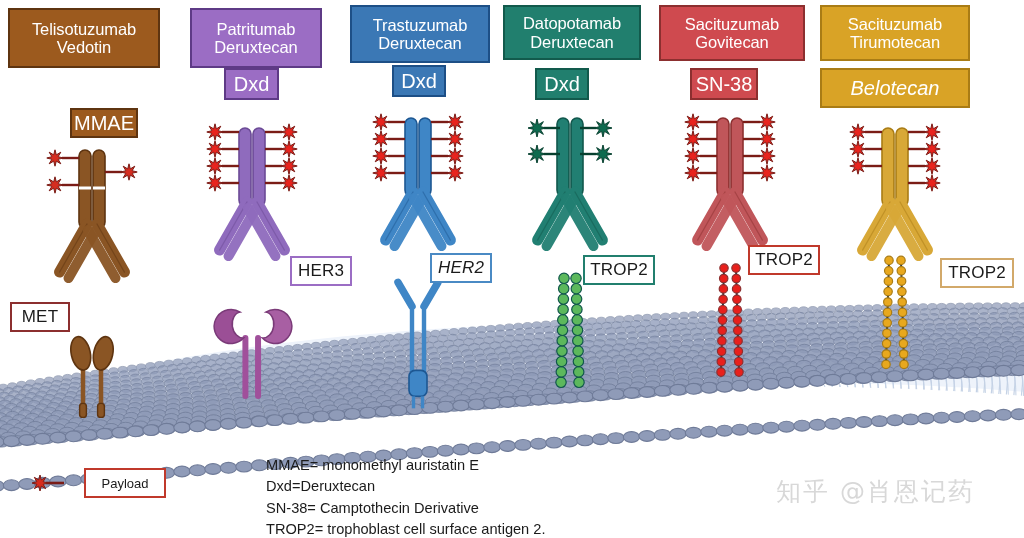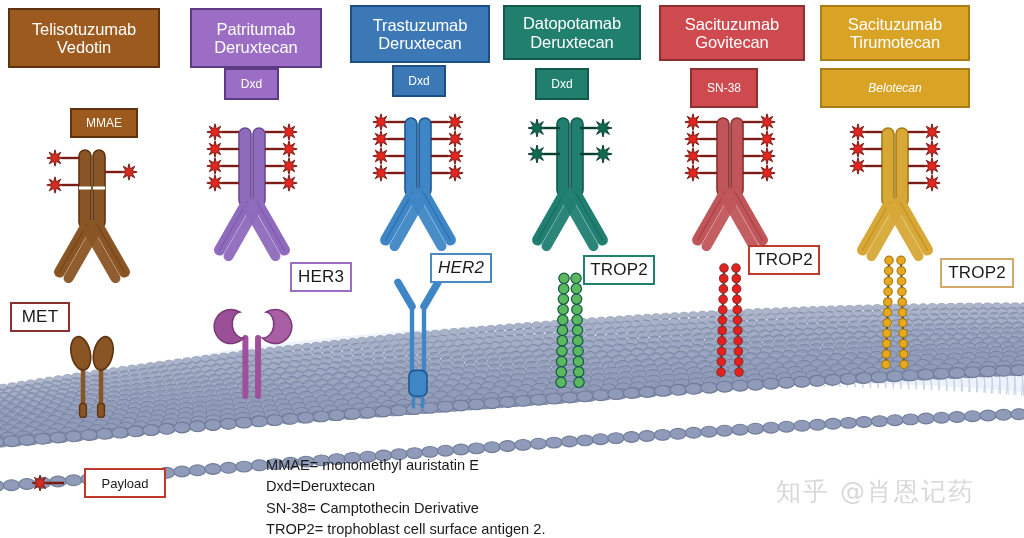--- a/index.html
+++ b/index.html
@@ -24,21 +24,21 @@
     color:#ffffff;
     font-size:16.5px;
     letter-spacing:-0.1px;
     white-space:pre-line;
   }
   .chip{
     box-sizing:border-box;
     border:2px solid;
     display:flex;align-items:center;justify-content:center;
     color:#ffffff;
-    font-size:12px;
+    font-size:20px;
   }
   .recbox{
     box-sizing:border-box;
     background:#ffffff;
     border:2px solid;
     display:flex;align-items:center;justify-content:center;
     color:#1b1b1b;
     font-size:17px;
     letter-spacing:0.2px;
   }
@@ -2047,27 +2047,27 @@
 Tirumotecan</div>
 
   <div class="chip" style="left:70px;top:98px;width:68px;height:30px;background:#9c5a1e;border-color:#5e3410;margin-top:10px;">MMAE</div>
 
   <div class="chip" style="left:224px;top:68px;width:55px;height:32px;background:#9b6dc4;border-color:#5e3a86;">Dxd</div>
 
   <div class="chip" style="left:392px;top:65px;width:54px;height:32px;background:#3b78b5;border-color:#1d4f86;">Dxd</div>
 
   <div class="chip" style="left:535px;top:68px;width:54px;height:32px;background:#217f6e;border-color:#125a4c;">Dxd</div>
 
-  <div class="chip" style="left:690px;top:68px;width:68px;height:40px;background:#cf4a4f;border-color:#8c2f2f;">SN-38</div>
+  <div class="chip" style="left:690px;top:68px;width:68px;height:32px;background:#cf4a4f;border-color:#8c2f2f;">SN-38</div>
 
   <div class="chip" style="left:820px;top:68px;width:150px;height:40px;background:#d9a326;border-color:#a97c15;font-style:italic;">Belotecan</div>
 
   <div class="recbox" style="left:10px;top:302px;width:60px;height:30px;border-color:#8c2f2f;">MET</div>
 
-  <div class="recbox" style="left:290px;top:262px;width:62px;height:30px;border-color:#9b6dc4;">HER3</div>
+  <div class="recbox" style="left:290px;top:256px;width:62px;height:30px;border-color:#9b6dc4;">HER3</div>
 
   <div class="recbox" style="left:430px;top:253px;width:62px;height:30px;border-color:#4a8ac4;font-style:italic;">HER2</div>
 
   <div class="recbox" style="left:583px;top:255px;width:72px;height:30px;border-color:#217f6e;">TROP2</div>
 
   <div class="recbox" style="left:748px;top:245px;width:72px;height:30px;border-color:#c0392b;">TROP2</div>
 
   <div class="recbox" style="left:940px;top:258px;width:74px;height:30px;border-color:#d2a96a;">TROP2</div>
 
   <svg id="legend-star" style="left:30px;top:470px;width:48px;height:26px;" viewBox="0 0 48 26">

